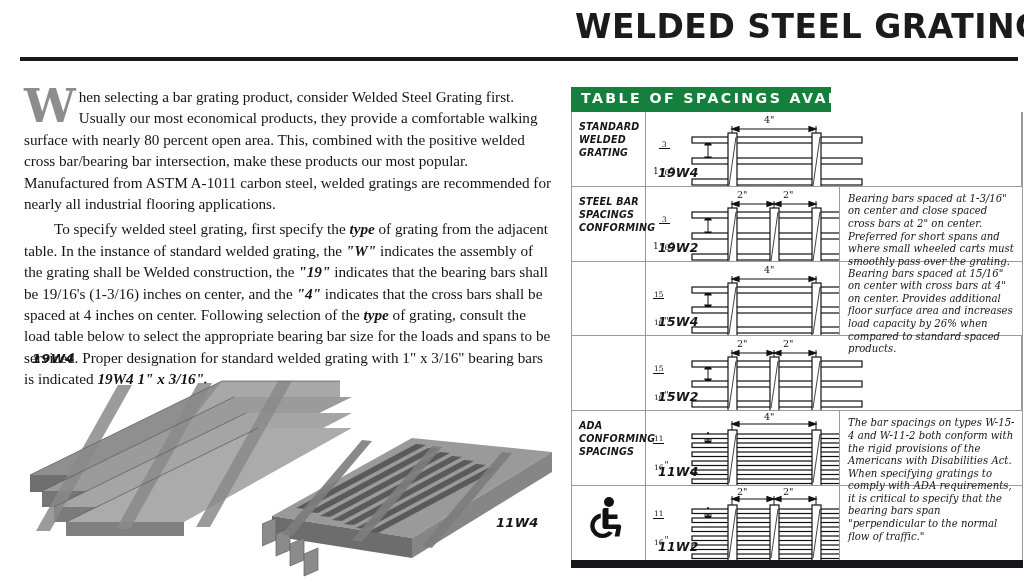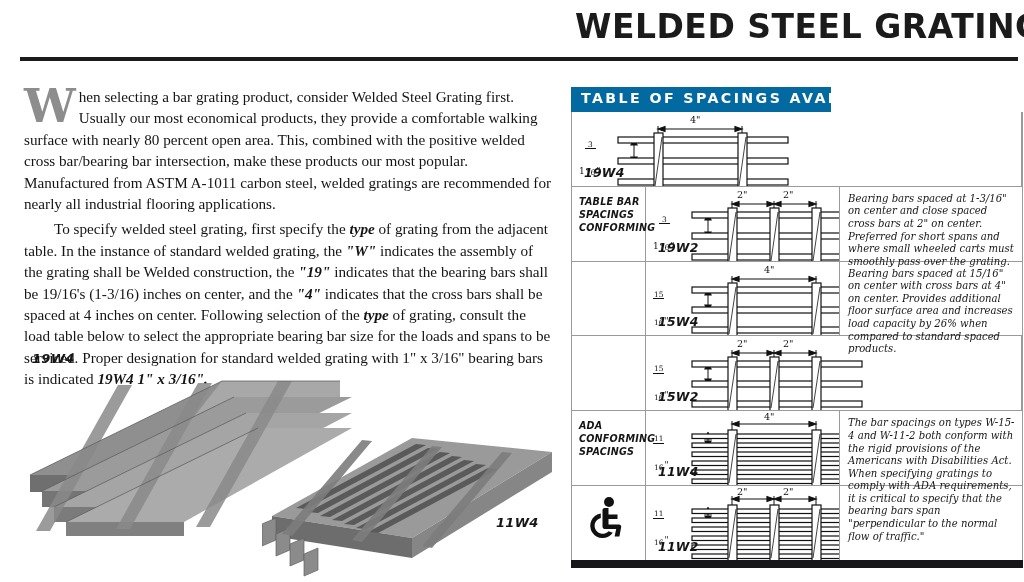--- a/index.html
+++ b/index.html
@@ -79,21 +79,21 @@
   
   #spec-table {
     position: absolute;
     left: 571px; top: 87px;
     width: 452px; height: 484px;
   }
   .tbl-header {
     position: absolute;
     left: 0; top: 0;
     width: 260px; height: 25px;
-    background: #0369a1;
+    background: #15803d;
   }
   .tbl-header span {
     display: block;
     padding: 3px 0 0 10px;
     color: #ffffff;
     font-family: "DejaVu Sans", sans-serif;
     font-weight: bold;
     font-size: 14.2px;
     letter-spacing: 2.4px;
     white-space: nowrap;
@@ -286,20 +286,25 @@
 
   <div id="spec-table">
 
     <div class="tbl-header">
       <span>TABLE OF SPACINGS AVAILABLE</span>
     </div>
 
     <div class="tbl-body">
 
       <div class="trow">
+        <div class="col-cat">
+          <div class="cat-text">STANDARD</div>
+          <div class="cat-text">WELDED</div>
+          <div class="cat-text">GRATING</div>
+        </div>
         <div class="col-diagram">
           <div class="dim-v" style="left:7px; top:29px;"><span>1</span><span class="frac"><span class="n">3</span><span class="d">16</span></span><span>"</span></div>
           <div class="dim-h" style="left:118px; top:2px;">4"</div>
           <svg width="200" height="72" viewBox="0 0 200 72" style="position:absolute; left:38px; top:8px;">
             <g stroke="#111" stroke-width="1.2" fill="#fff">
               <line x1="48" y1="6" x2="48" y2="18" stroke-width="1"></line>
               <line x1="132" y1="6" x2="132" y2="18" stroke-width="1"></line>
               <line x1="50" y1="9" x2="130" y2="9"></line>
               <polygon points="48,9 55,6.5 55,11.5" fill="#111"></polygon>
               <polygon points="132,9 125,6.5 125,11.5" fill="#111"></polygon>
@@ -314,21 +319,21 @@
               <line x1="45" y1="66" x2="52" y2="17" stroke-width="0.8"></line>
               <line x1="129" y1="66" x2="136" y2="17" stroke-width="0.8"></line>
             </g>
           </svg>
           <div class="dtitle">19W4</div>
         </div>
       </div>
 
       <div class="trow">
         <div class="col-cat">
-          <div class="cat-text">TABLE BAR</div>
+          <div class="cat-text">STEEL BAR</div>
           <div class="cat-text">SPACINGS</div>
           <div class="cat-text">CONFORMING</div>
         </div>
         <div class="col-diagram">
           <div class="dim-v" style="left:7px; top:29px;"><span>1</span><span class="frac"><span class="n">3</span><span class="d">16</span></span><span>"</span></div>
           <div class="dim-h" style="left:91px; top:2px;">2"</div>
           <div class="dim-h" style="left:137px; top:2px;">2"</div>
           <svg width="200" height="72" viewBox="0 0 200 72" style="position:absolute; left:38px; top:8px;">
             <g stroke="#111" stroke-width="1.2" fill="#fff">
               <line x1="48" y1="6" x2="48" y2="18" stroke-width="1"></line>

